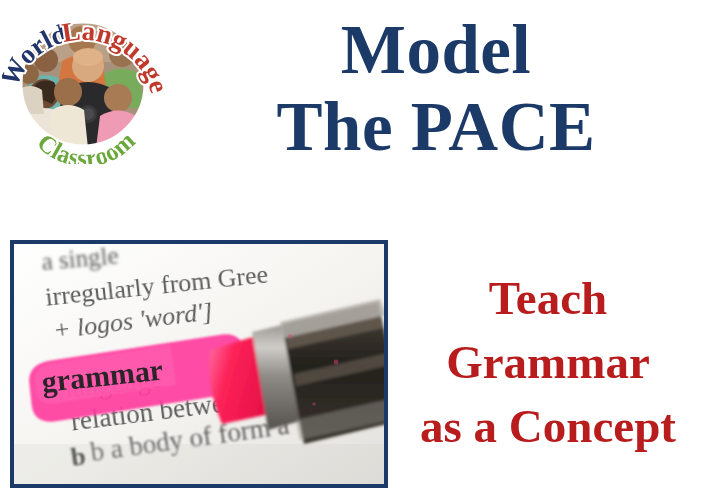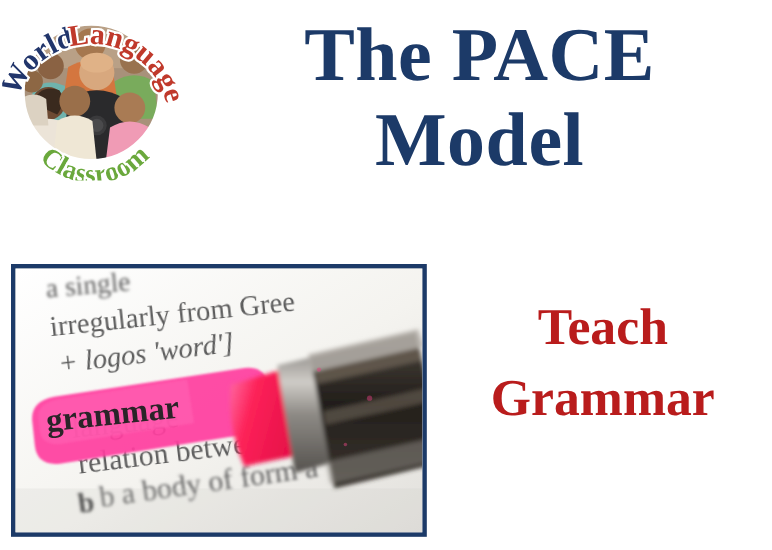--- a/index.html
+++ b/index.html
@@ -134,27 +134,28 @@
         <textPath href="#arcTop" startOffset="40%">Language</textPath>
       </text>
 
       <text font-family="Liberation Serif, DejaVu Serif, serif" font-size="25" font-weight="bold" fill="#6aa83c" stroke="#ffffff" stroke-width="4" paint-order="stroke">
         <textPath href="#arcBottom" startOffset="17%">Classroom</textPath>
       </text>
     </svg>
   </div>
 
   <div id="title-block">
+    <div class="title-line">Model</div>
     <div class="title-line">The PACE</div>
-    <div class="title-line">Model</div>
   </div>
 
   <div id="subtitle-block">
     <div class="subtitle-line">Teach</div>
     <div class="subtitle-line">Grammar</div>
+    <div class="subtitle-line">as a Concept</div>
   </div>
 
   <div id="photo-frame">
     <svg width="370" height="240" viewBox="0 0 370 240" xmlns="http://www.w3.org/2000/svg">
       <defs>
         <linearGradient id="pageGrad" x1="0" y1="0" x2="1" y2="1">
           <stop offset="0%" stop-color="#ffffff"></stop>
           <stop offset="55%" stop-color="#f4f3ef"></stop>
           <stop offset="100%" stop-color="#e2e0dc"></stop>
         </linearGradient>

